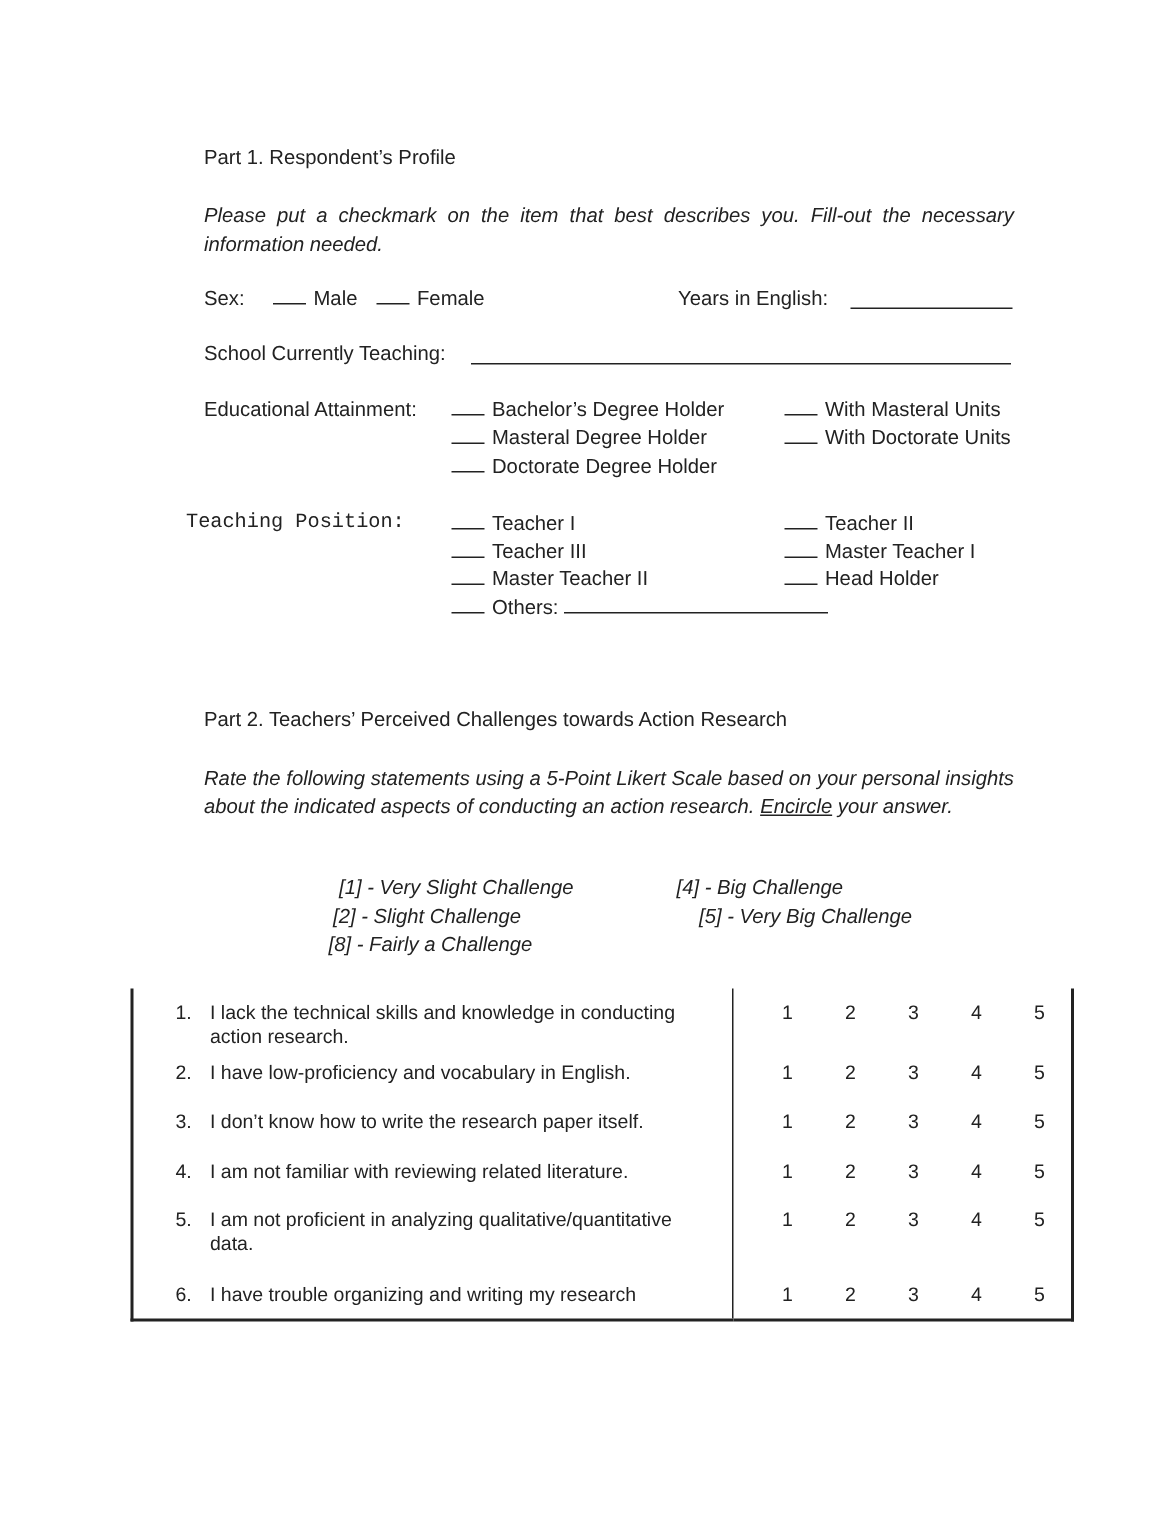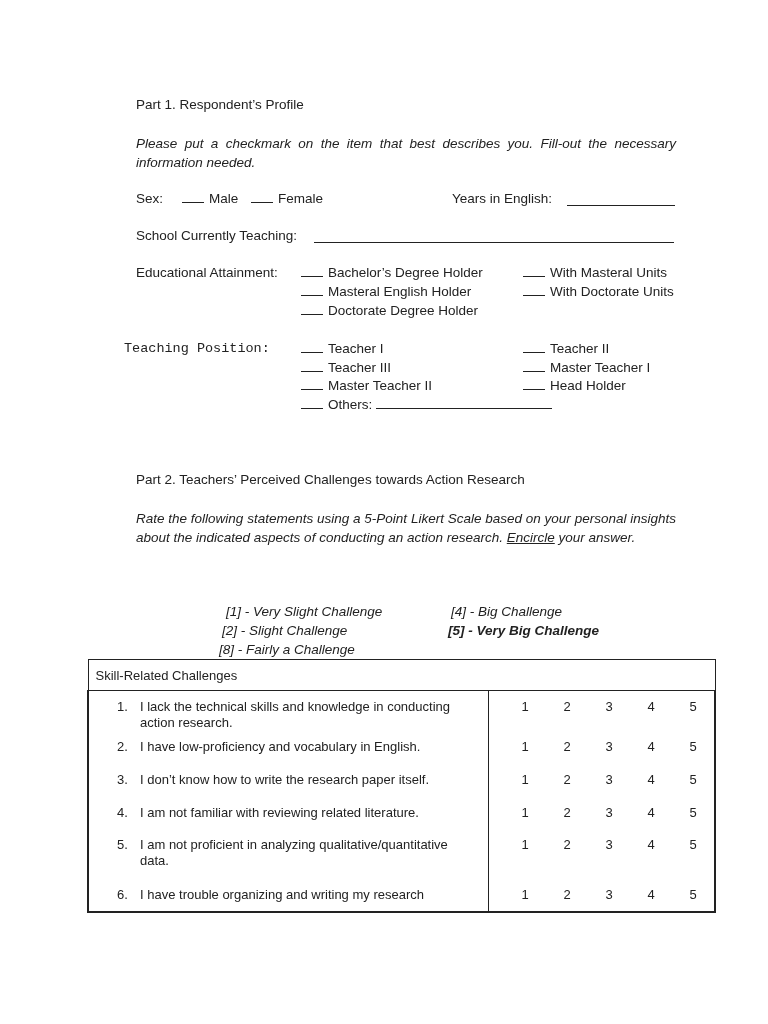--- a/index.html
+++ b/index.html
@@ -2,21 +2,21 @@
 <html><head>
   <meta charset="utf-8">
   <style>
     html, body { margin: 0; padding: 0; background: #ffffff; }
     body {
       width: 768px; height: 1024px; position: relative; overflow: hidden;
       font-family: "Liberation Sans", sans-serif; font-size: 13.5px; color: #222;
     }
     .abs { position: absolute; white-space: nowrap; }
     .bold { font-weight: normal; }
-    .ital { font-style: italic; margin-top: 20px; }
+    .ital { font-style: italic; }
     .para { position: absolute; left: 136px; width: 540px; line-height: 19px; font-style: italic; text-align: justify; text-align-last: left; }
     .u { text-decoration: underline; margin-top: 28px; }
     .blank { display: inline-block; border-bottom: 1px solid #222; height: 12px; vertical-align: baseline; }
     .opt { position: absolute; white-space: nowrap; line-height: 19px; }
     .opt .line { display: inline-block; width: 22px; border-bottom: 1px solid #222; height: 12px; margin-right: 5px; }
     table.survey {
       position: absolute; left: 87px; top: 659px; width: 629px;
       border-collapse: collapse; font-size: 13px;
     }
     table.survey td { padding: 0; vertical-align: top; }
@@ -43,48 +43,45 @@
   <span class="line"></span><span>Female</span>
 </div>
 <div class="abs" style="left:452px; top:191px;">Years in English:</div>
 <span class="abs blank" style="left:567px; top:193px; width:108px;"></span>
 
 <div class="abs" style="left:136px; top:228px;">School Currently Teaching:</div>
 <span class="abs blank" style="left:314px; top:230px; width:360px;"></span>
 
 <div class="abs" style="left:136px; top:265px;">Educational Attainment:</div>
 <div class="opt" style="left:301px; top:263px;text-align:right;"><span class="line"></span><span>Bachelor’s Degree Holder</span></div>
-<div class="opt" style="left:301px; top:282px;"><span class="line"></span><span>Masteral English Holder</span></div>
+<div class="opt" style="left:301px; top:282px;"><span class="line"></span><span>Masteral Degree Holder</span></div>
 <div class="opt" style="left:301px; top:301px;"><span class="line"></span><span>Doctorate Degree Holder</span></div>
 <div class="opt" style="left:523px; top:263px;"><span class="line"></span><span>With Masteral Units</span></div>
 <div class="opt" style="left:523px; top:282px;"><span class="line"></span><span>With Doctorate Units</span></div>
 
 <div class="abs" style="left:124px; top:341px;font-family:Liberation Mono, monospace;">Teaching Position:</div>
 <div class="opt" style="left:301px; top:339px;"><span class="line"></span><span>Teacher I</span></div>
 <div class="opt" style="left:301px; top:358px;"><span class="line"></span><span>Teacher III</span></div>
 <div class="opt" style="left:301px; top:376px;"><span class="line"></span><span>Master Teacher II</span></div>
 <div class="opt" style="left:301px; top:395px;"><span class="line"></span><span>Others:</span> <span class="blank" style="width:176px;"></span></div>
 <div class="opt" style="left:523px; top:339px;"><span class="line"></span><span>Teacher II</span></div>
 <div class="opt" style="left:523px; top:358px;"><span class="line"></span><span>Master Teacher I</span></div>
 <div class="opt" style="left:523px; top:376px;"><span class="line"></span><span>Head Holder</span></div>
 
 <div class="abs bold" style="left:136px; top:472px;">Part 2. Teachers’ Perceived Challenges towards Action Research</div>
 <div class="para" style="top:509px;"><span>Rate the following statements using a 5-Point Likert Scale based on your personal insights about the indicated aspects of conducting an action research. </span><span class="u">Encircle</span><span> your answer.</span></div>
 
 <div class="abs ital" style="left:226px; top:584px;">[1] - Very Slight Challenge</div>
 <div class="abs ital" style="left:222px; top:603px;">[2] - Slight Challenge</div>
 <div class="abs ital" style="left:219px; top:622px;">[8] - Fairly a Challenge</div>
 <div class="abs ital" style="left:451px; top:584px;">[4] - Big Challenge</div>
-<div class="abs ital" style="left:448px; top:603px;font-weight:bold;">[5] - Very Big Challenge</div>
+<div class="abs ital" style="left:466px; top:603px;">[5] - Very Big Challenge</div>
 
 <table class="survey">
   <tbody>
-      <tr>
-    <td colspan="2" class="hdr-cell">Skill-Related Challenges</td>
-  </tr>
   <tr>
     <td class="items-cell">
       <div style="height:38px; padding-top:8px;">
             <div class="item"><span class="num">1.</span><span>I lack the technical skills and knowledge in conducting action research.</span></div>
           </div>
       <div style="height:33px; padding-top:2px;">
             <div class="item"><span class="num">2.</span><span>I have low-proficiency and vocabulary in English.</span></div>
           </div>
       <div style="height:33px;">
             <div class="item"><span class="num">3.</span><span>I don’t know how to write the research paper itself.</span></div>

